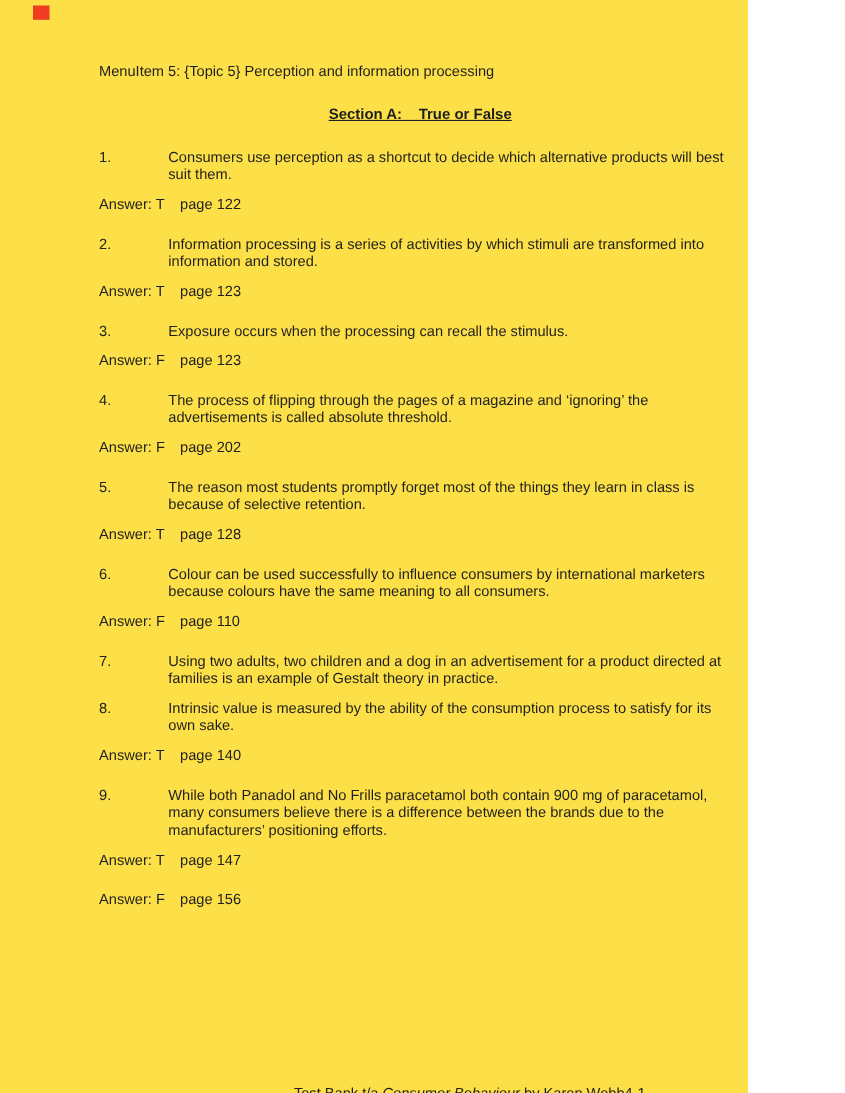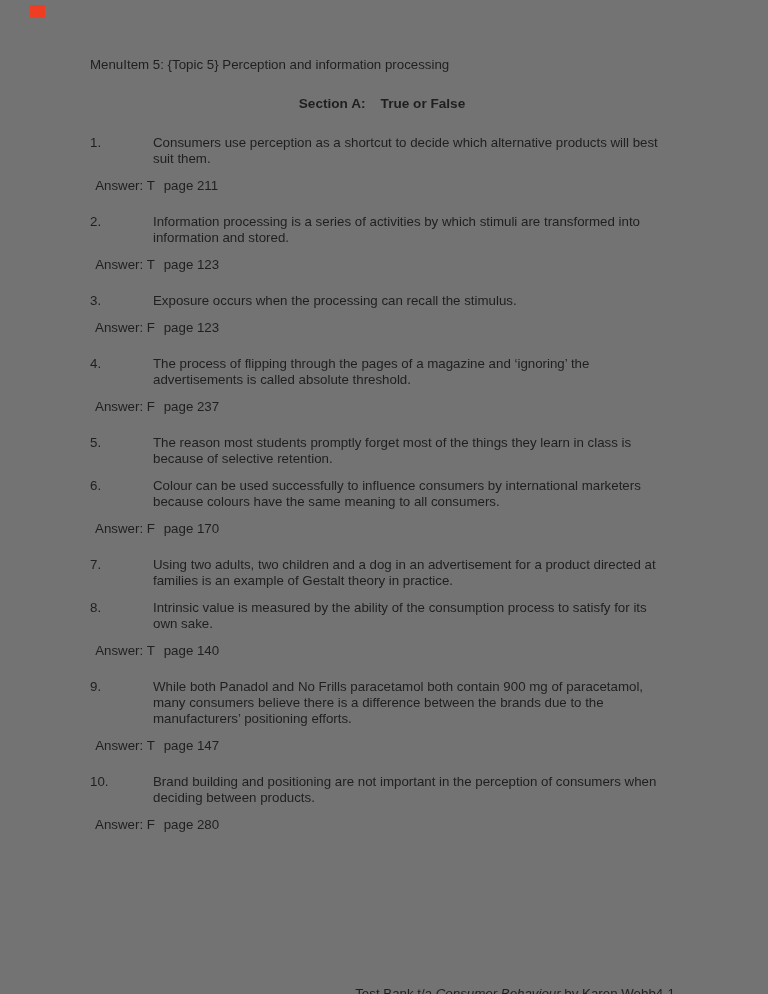--- a/index.html
+++ b/index.html
@@ -8,23 +8,23 @@
     background: #ffffff;
   }
   body {
     width: 768px;
     height: 994px;
     font-family: "Liberation Sans", sans-serif;
     color: #1f1f1f;
   }
   .page {
     position: relative;
-    width: 768px;
+    width: 680px;
     height: 994px;
-    background: #737373;
+    background: #fde047;
     overflow: hidden;
   }
   .red-marker {
     position: absolute;
     left: 30px;
     top: 5px;
     width: 15px;
     height: 13px;
   }
   .content {
@@ -37,40 +37,40 @@
   }
   .doc-header {
     margin: 0 0 23px 0;
   }
   .section-title {
     text-align: center;
     margin: 0 0 23px 0;
   }
   .section-title span {
     font-weight: bold;
+    text-decoration: underline;
     font-size: 13.6px;
   }
   .q {
     display: flex;
     margin: 0 0 11px 0;
   }
   .qnum {
     flex: 0 0 27px;
   }
   .qtext {
     flex: 1 1 auto;
     margin-left: 36px;
   }
   .ans {
     margin: 0 0 20px 0;
   }
   .ans-label {
     display: inline-block;
     width: 70px;
-    text-align: center;
   }
   .footer {
     position: absolute;
     left: 90px;
     right: 93px;
     top: 955px;
     display: flex;
     justify-content: flex-end;
     font-size: 13.3px;
     line-height: 16px;
@@ -94,21 +94,21 @@
     <div class="section-title">
       <span>Section A:&nbsp;&nbsp;&nbsp;&nbsp;True or False</span>
     </div>
 
     <div class="q">
       <span class="qnum">1.</span>
       <span class="qtext">Consumers use perception as a shortcut to decide which alternative products will best suit them.</span>
     </div>
     <div class="ans">
       <span class="ans-label">Answer: T</span>
-      <span class="ans-page">page 211</span>
+      <span class="ans-page">page 122</span>
     </div>
 
     <div class="q">
       <span class="qnum">2.</span>
       <span class="qtext">Information processing is a series of activities by which stimuli are transformed into information and stored.</span>
     </div>
     <div class="ans">
       <span class="ans-label">Answer: T</span>
       <span class="ans-page">page 123</span>
     </div>
@@ -121,35 +121,39 @@
       <span class="ans-label">Answer: F</span>
       <span class="ans-page">page 123</span>
     </div>
 
     <div class="q">
       <span class="qnum">4.</span>
       <span class="qtext">The process of flipping through the pages of a magazine and ‘ignoring’ the advertisements is called absolute threshold.</span>
     </div>
     <div class="ans">
       <span class="ans-label">Answer: F</span>
-      <span class="ans-page">page 237</span>
+      <span class="ans-page">page 202</span>
     </div>
 
     <div class="q">
       <span class="qnum">5.</span>
       <span class="qtext">The reason most students promptly forget most of the things they learn in class is because of selective retention.</span>
+    </div>
+    <div class="ans">
+      <span class="ans-label">Answer: T</span>
+      <span class="ans-page">page 128</span>
     </div>
 
     <div class="q">
       <span class="qnum">6.</span>
       <span class="qtext">Colour can be used successfully to influence consumers by international marketers because colours have the same meaning to all consumers.</span>
     </div>
     <div class="ans">
       <span class="ans-label">Answer: F</span>
-      <span class="ans-page">page 170</span>
+      <span class="ans-page">page 110</span>
     </div>
 
     <div class="q">
       <span class="qnum">7.</span>
       <span class="qtext">Using two adults, two children and a dog in an advertisement for a product directed at families is an example of Gestalt theory in practice.</span>
     </div>
 
     <div class="q">
       <span class="qnum">8.</span>
       <span class="qtext">Intrinsic value is measured by the ability of the consumption process to satisfy for its own sake.</span>
@@ -161,27 +165,23 @@
 
     <div class="q">
       <span class="qnum">9.</span>
       <span class="qtext">While both Panadol and No Frills paracetamol both contain 900 mg of paracetamol, many consumers believe there is a difference between the brands due to the manufacturers’ positioning efforts.</span>
     </div>
     <div class="ans">
       <span class="ans-label">Answer: T</span>
       <span class="ans-page">page 147</span>
     </div>
 
-    <div class="q">
-      <span class="qnum">10.</span>
-      <span class="qtext">Brand building and positioning are not important in the perception of consumers when deciding between products.</span>
-    </div>
     <div class="ans">
       <span class="ans-label">Answer: F</span>
-      <span class="ans-page">page 280</span>
+      <span class="ans-page">page 156</span>
     </div>
 
   </div>
 
   <div class="footer">
     <span><span>Test Bank t/a </span><span class="book-title">Consumer Behaviour</span><span> by Karen Webb</span></span>
     <span>4-1</span>
   </div>
 
 </div>

